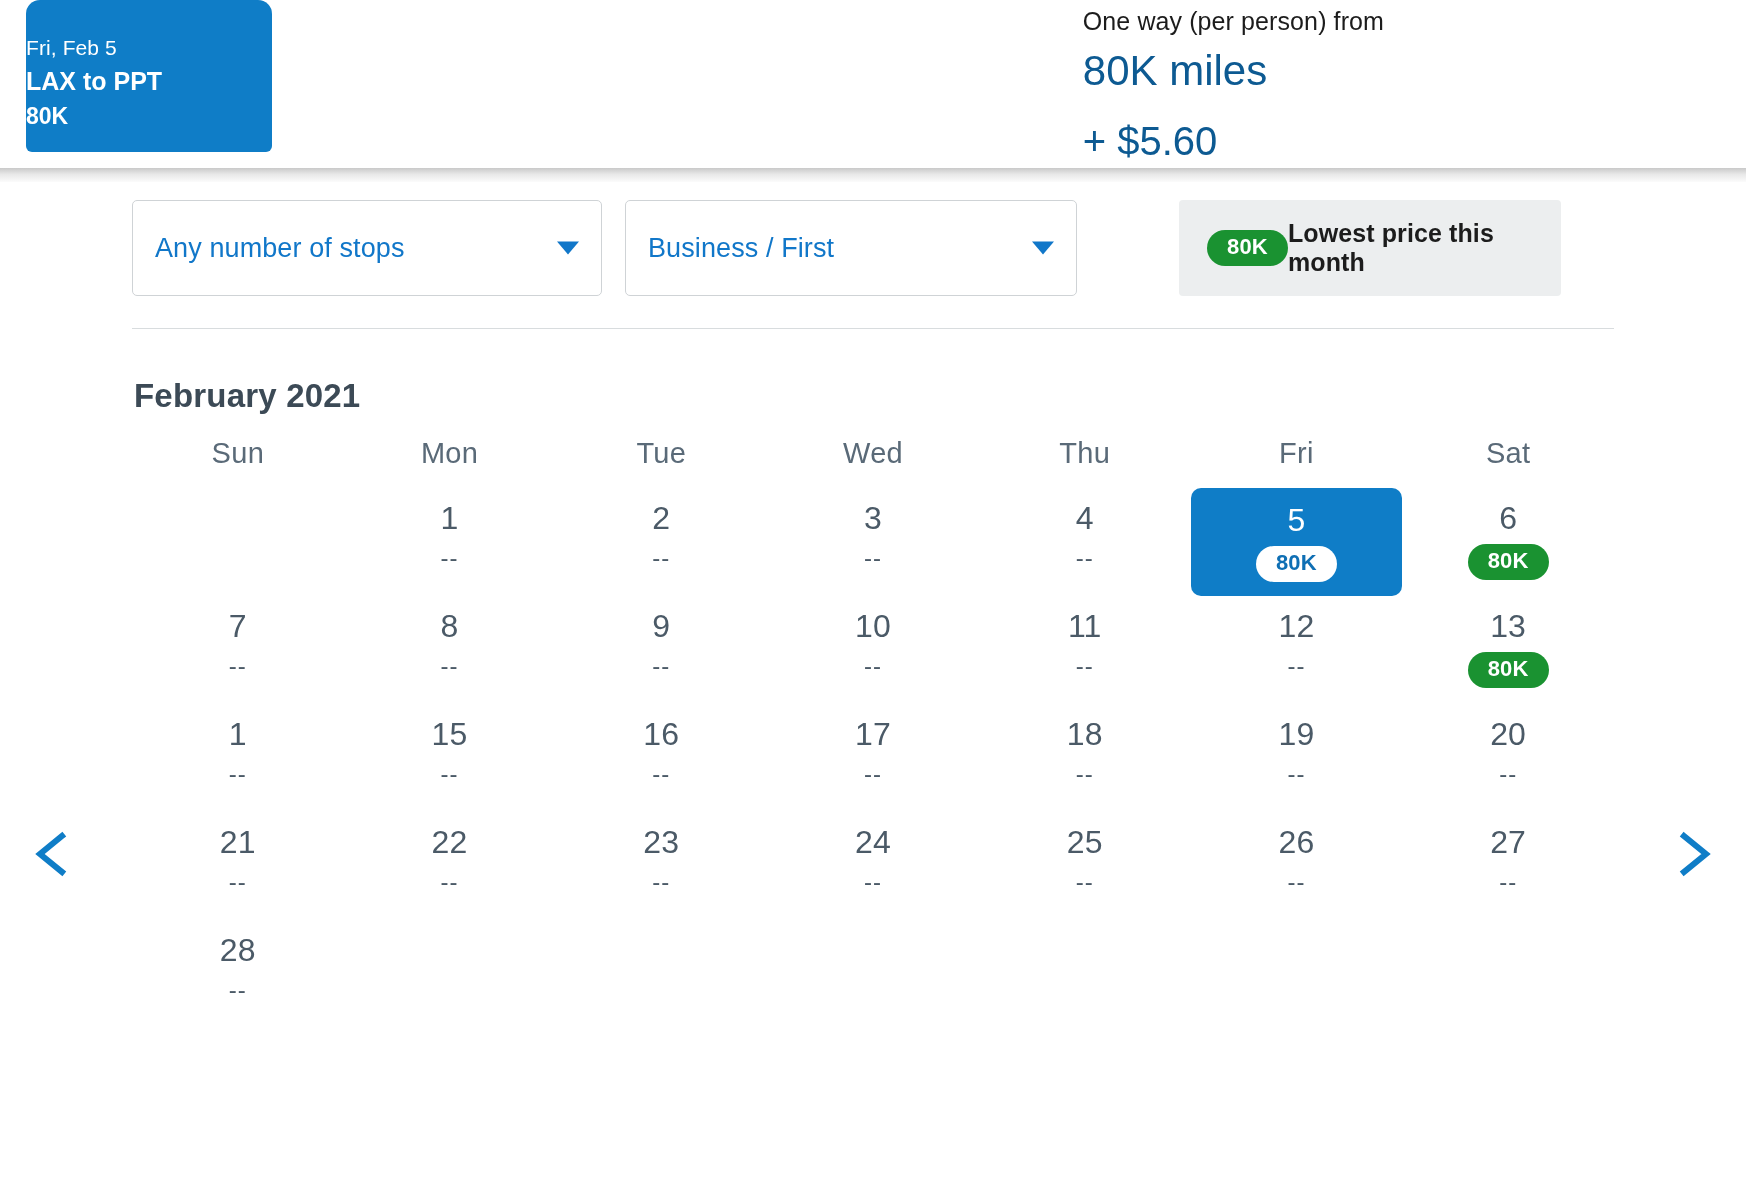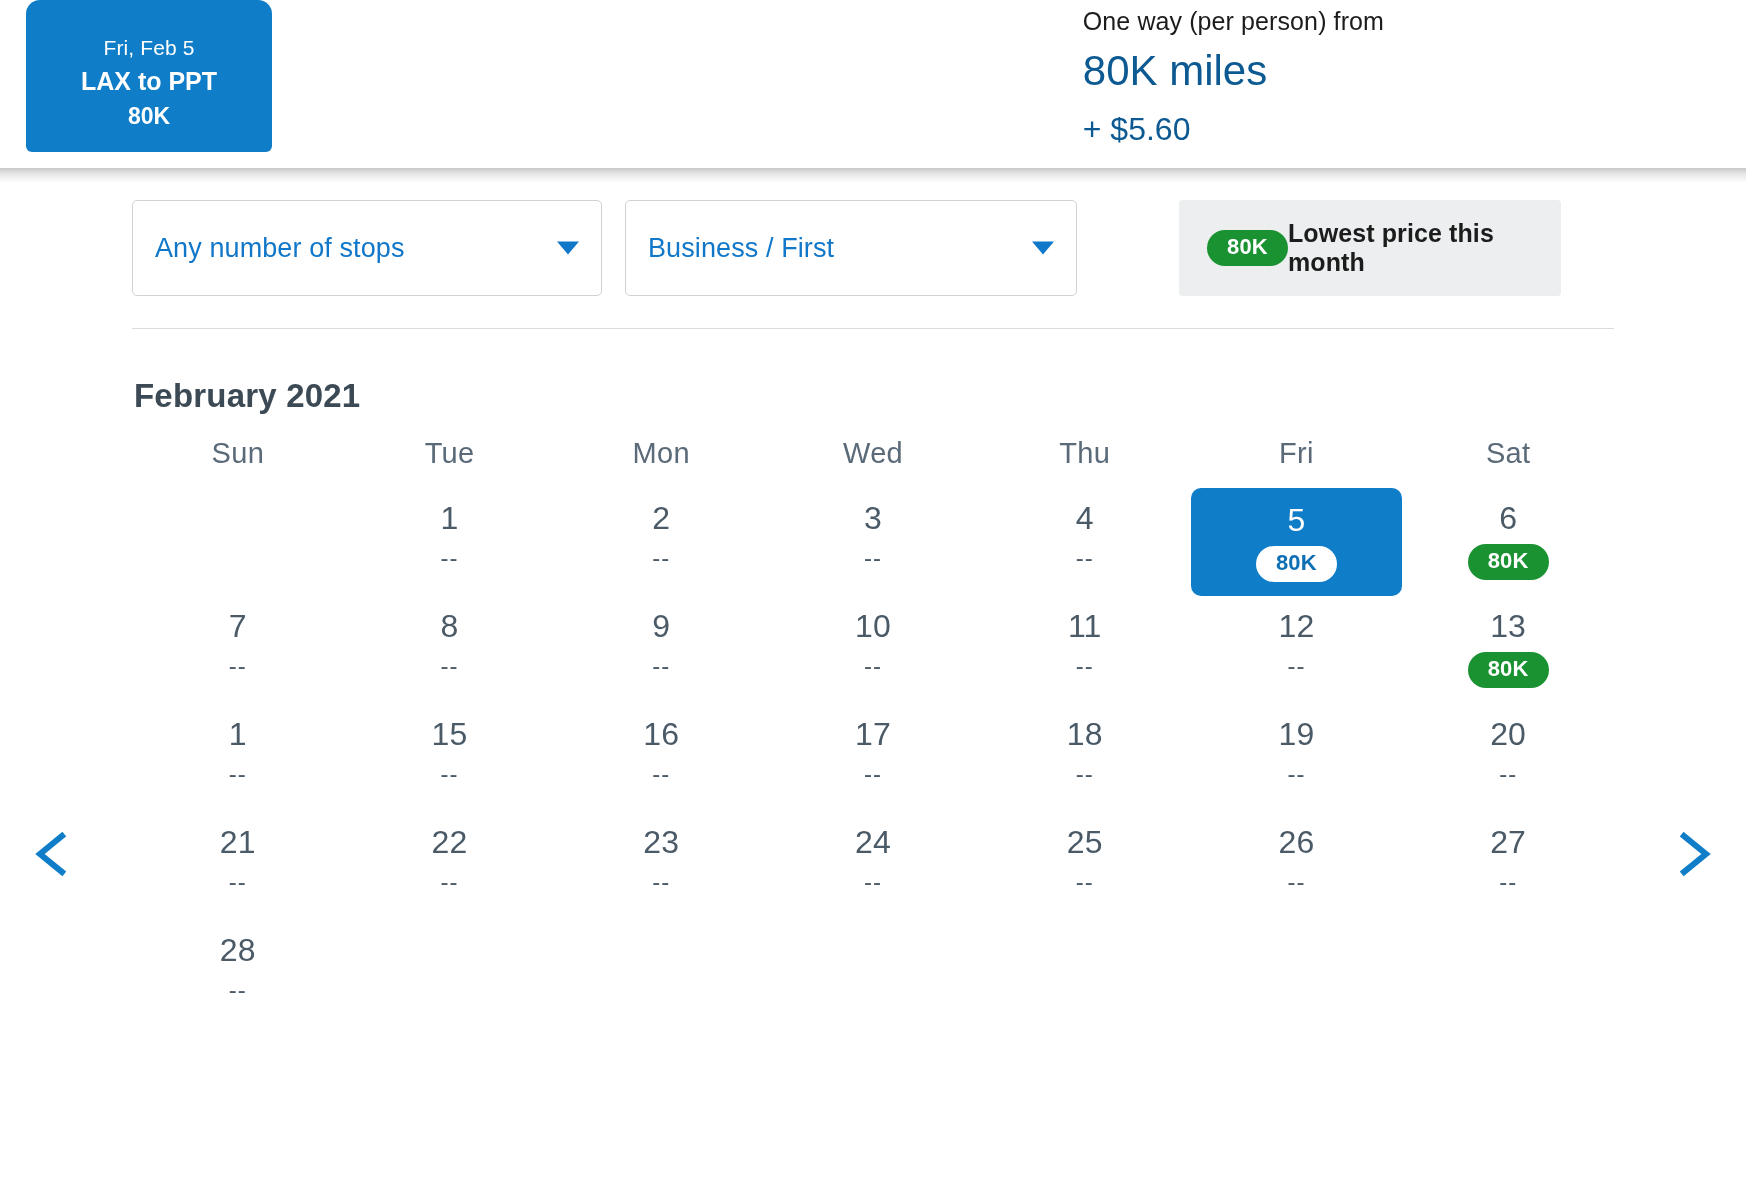--- a/index.html
+++ b/index.html
@@ -24,21 +24,20 @@
     position: absolute;
     left: 26px;
     top: 0;
     width: 246px;
     height: 152px;
     background: #0f7dc7;
     border-radius: 0 0 6px 6px;
     border-top-left-radius: 14px;
     border-top-right-radius: 14px;
     color: #ffffff;
-    text-align: center;
     padding-top: 34px;
   }
   .trip-tab .tab-date {
     font-size: 21px;
     font-weight: 400;
     line-height: 1.35;
     letter-spacing: .1px;
   }
   .trip-tab .tab-route {
     font-size: 25px;
@@ -66,25 +65,25 @@
     letter-spacing: .1px;
   }
   .price-summary .pl-miles {
     font-size: 42px;
     color: #0d5a92;
     line-height: 1.3;
     font-weight: 400;
     margin-top: 4px;
   }
   .price-summary .pl-cash {
-    font-size: 32px;
+    font-size: 40px;
     color: #0d5a92;
     line-height: 1.3;
     font-weight: 400;
-    margin-top: 11px;
+    margin-top: 17px;
   }
 
   .topbar-shadow {
     position: absolute;
     left: 0; right: 0;
     top: 168px;
     height: 14px;
     background: linear-gradient(to bottom, #c9c9c9 0%, #e8e8e8 45%, #fbfbfb 100%);
   }
 
@@ -297,22 +296,22 @@
     </div>
   </div>
 
   <div class="divider"></div>
 
   <div class="calendar">
     <div class="cal-title">February 2021</div>
 
     <div class="cal-grid" id="cal-grid">
         <div class="dow">Sun</div>
+        <div class="dow">Mon</div>
         <div class="dow">Tue</div>
-        <div class="dow">Mon</div>
         <div class="dow">Wed</div>
         <div class="dow">Thu</div>
         <div class="dow">Fri</div>
         <div class="dow">Sat</div>
         <div class="day-cell empty"></div>
         <div class="day-cell">
           <div class="day-num">1</div>
           <div class="day-sub">--</div>
         </div>
         <div class="day-cell">

